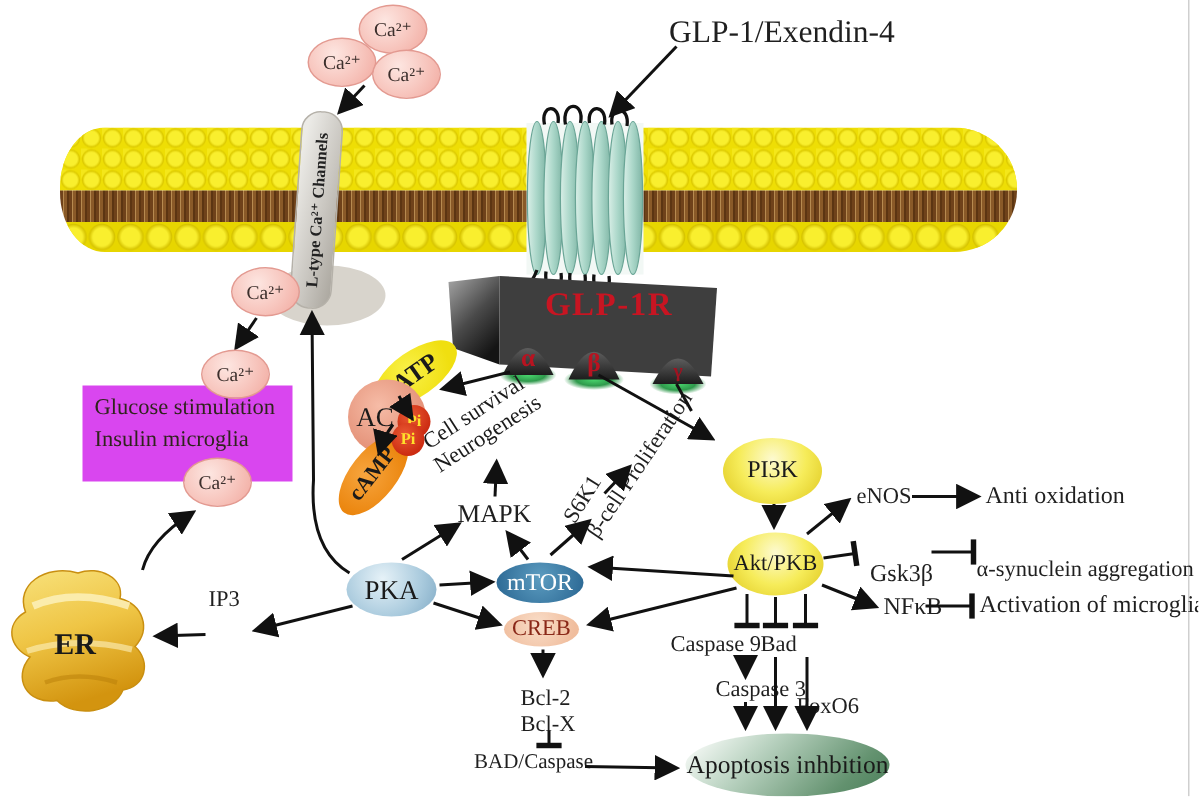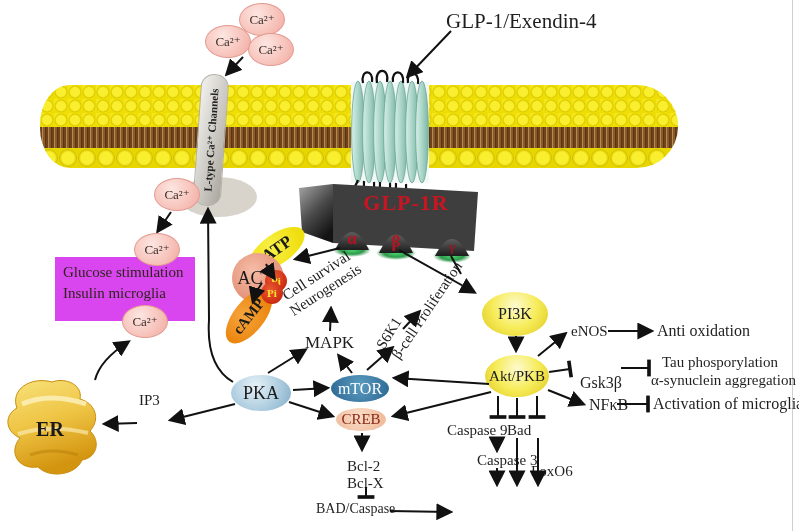--- a/index.html
+++ b/index.html
@@ -186,20 +186,24 @@
   <div class="node" style="left:482px;top:292px;width:66px;height:44px;z-index:2;
        background:radial-gradient(circle at 50% 32%, #fdfad0 0%, #f6ec5a 50%, #ddc51a 100%);font-size:16px;">
       <span>PI3K</span>
     </div>
 
   <div class="node" style="left:485px;top:355px;width:64px;height:42px;z-index:2;
        background:radial-gradient(circle at 50% 32%, #fdfad0 0%, #f6ec5a 50%, #ddc51a 100%);font-size:15px;">
       <span>Akt/PKB</span>
     </div>
 
+  <div class="node" style="left:457px;top:489px;width:136px;height:42px;z-index:2;
+       background:linear-gradient(135deg,#f8fbf8 5%,#b9d2c0 35%,#63926f 78%,#4a7d59 100%);font-size:17px;">
+      <span>Apoptosis inhbition</span>
+    </div>
 
   <svg class="svglayer" width="799" height="531">
     <defs>
       <marker id="arr" viewBox="0 0 10 10" refX="8" refY="5" markerWidth="8.5" markerHeight="8.5" orient="auto-start-reverse">
         <path d="M0,0 L10,5 L0,10 z" fill="#111"></path>
       </marker>
       <marker id="tbar" viewBox="0 0 10 12" refX="4" refY="6" markerWidth="7" markerHeight="11" orient="auto">
         <path d="M4,0 L4,12" stroke="#111" stroke-width="2.6" fill="none"></path>
       </marker>
     </defs>
@@ -250,21 +254,20 @@
   <div class="lbl" style="left:305px;top:334px;font-size:17px;z-index:2;">MAPK</div>
   <div class="lbl rot" style="left:362px;top:325px;width:54px;font-size:15px;transform:rotate(-58deg);z-index:2;">S6K1</div>
   <div class="rot" style="left:255px;top:266px;width:132px;font-size:15px;transform:rotate(-33deg);z-index:2;">
     <div>Cell survival</div>
     <div>Neurogenesis</div>
   </div>
   <div class="lbl rot" style="left:350px;top:302px;width:154px;font-size:15px;transform:rotate(-56deg);z-index:2;">β-cell Proliferation</div>
   <div class="lbl" style="left:571px;top:323px;font-size:15px;z-index:2;">eNOS</div>
   <div class="lbl" style="left:657px;top:322px;font-size:16px;z-index:2;">Anti oxidation</div>
   <div class="lbl" style="left:580px;top:374px;font-size:16px;z-index:2;text-align:right;">Gsk3β</div>
-  <div class="lbl" style="left:662px;top:354px;font-size:15px;z-index:2;">Tau phosporylation</div>
   <div class="lbl" style="left:651px;top:372px;font-size:15px;z-index:2;">α-synuclein aggregation</div>
   <div class="lbl" style="left:589px;top:396px;font-size:16px;z-index:2;">NFκB</div>
   <div class="lbl" style="left:653px;top:395px;font-size:16px;z-index:2;">Activation of microglia</div>
   <div class="lbl" style="left:447px;top:422px;font-size:15px;z-index:2;">Caspase 9</div>
   <div class="lbl" style="left:507px;top:422px;font-size:15px;z-index:2;">Bad</div>
   <div class="lbl" style="left:531px;top:423px;font-size:15px;z-index:2;margin-top:40px;">FoxO6</div>
   <div class="lbl" style="left:449px;top:452px;font-size:15px;z-index:2;margin-left:28px;">Caspase 3</div>
   <div class="lbl" style="left:347px;top:458px;font-size:15px;z-index:2;text-align:center;">Bcl-2</div>
   <div class="lbl" style="left:347px;top:475px;font-size:15px;z-index:2;">Bcl-X</div>
   <div class="lbl" style="left:316px;top:501px;font-size:14px;z-index:2;">BAD/Caspase</div>

